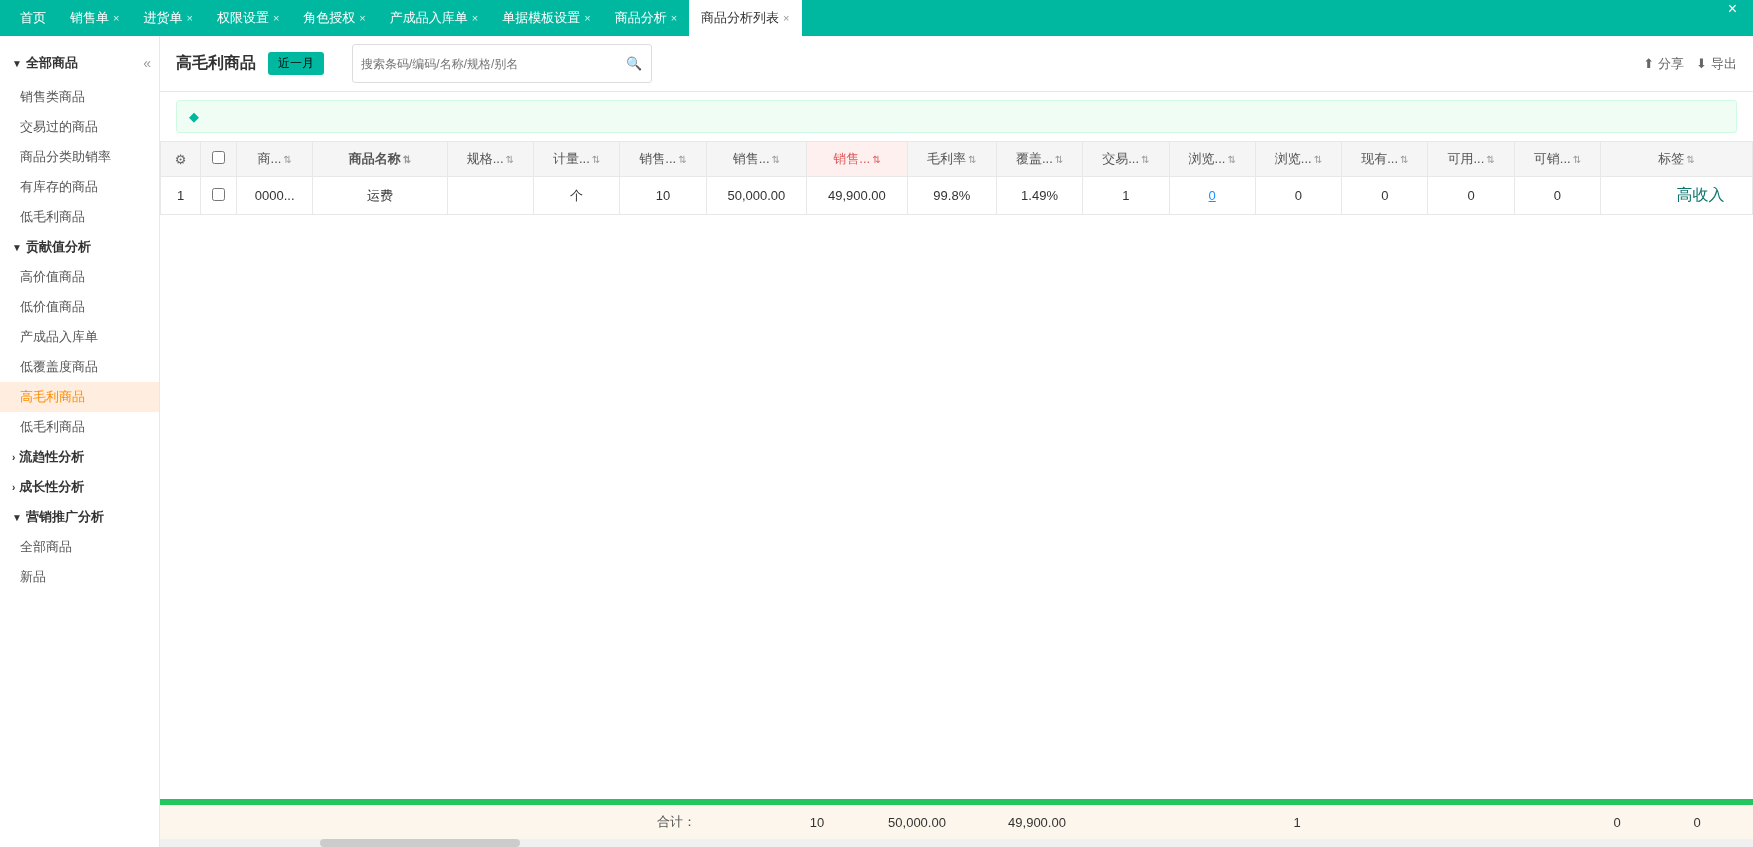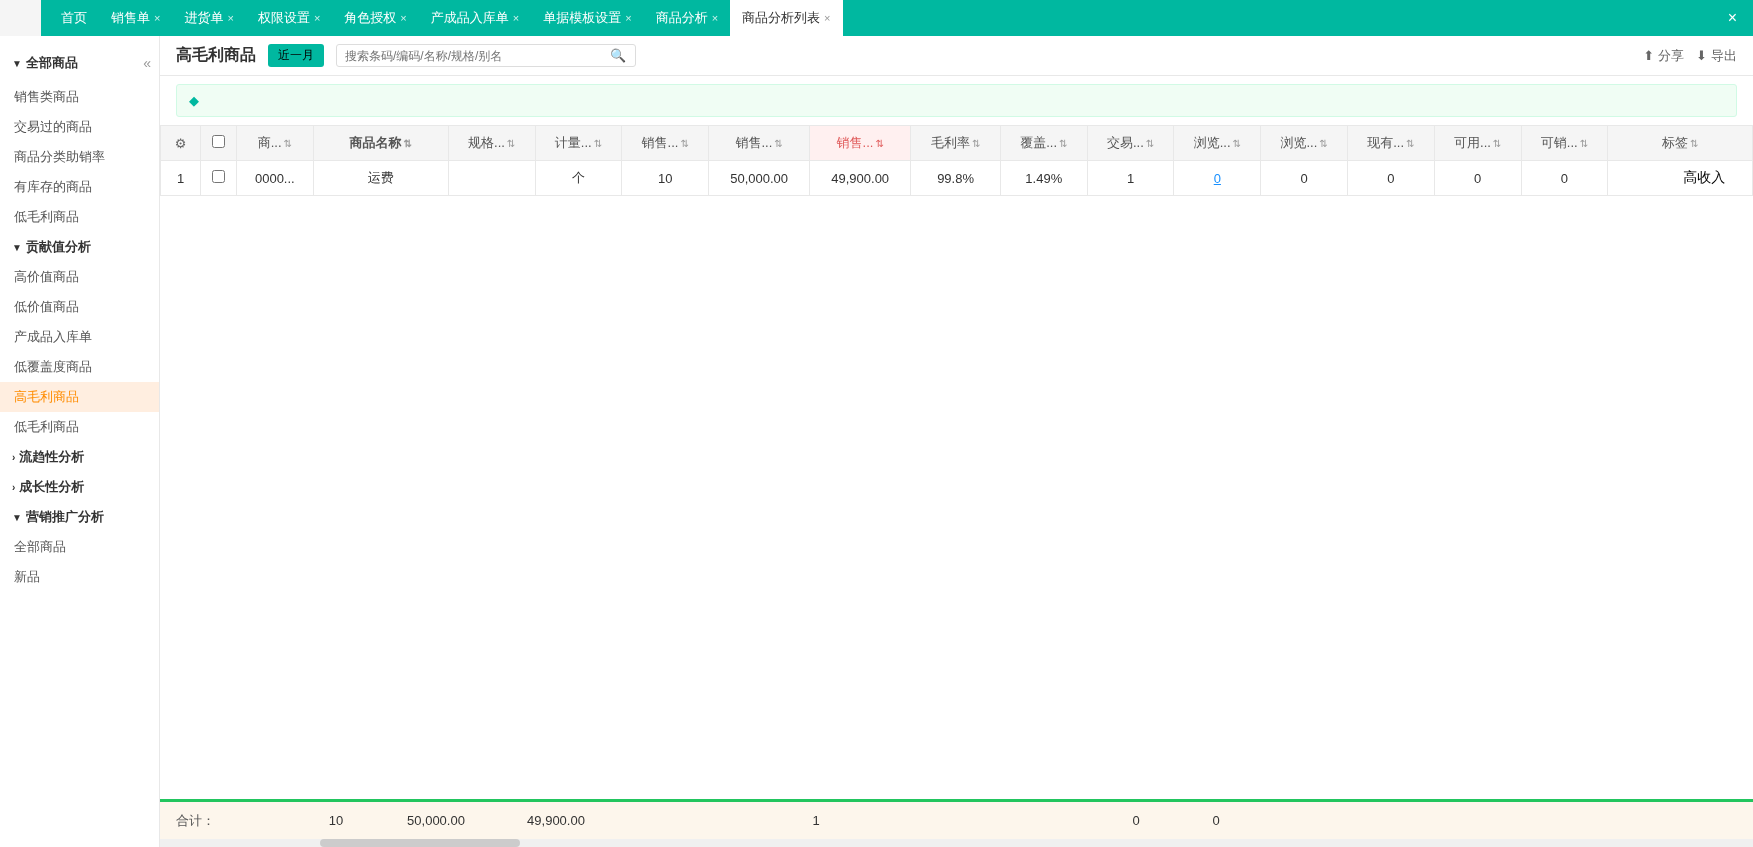--- a/index.html
+++ b/index.html
@@ -2,25 +2,24 @@
 <html><head>
   <meta charset="utf-8">
   <style>
     * { box-sizing: border-box; margin: 0; padding: 0; font-family: 'Microsoft YaHei', Arial, sans-serif; font-size: 13px; }
     body { background: #f5f5f5; overflow: hidden; height: 847px; display: flex; flex-direction: column; }
 
     
     .top-nav {
       background: #00b8a0;
       display: flex;
-      align-items: center;
+      align-items: flex-start;
       height: 36px;
       flex-shrink: 0;
       padding: 0 8px;
-      margin-left: 41px;
     }
     .top-nav .tab {
       padding: 0 12px;
       height: 36px;
       display: flex;
       align-items: center;
       color: #fff;
       cursor: pointer;
       white-space: nowrap;
       font-size: 13px;
@@ -67,21 +66,21 @@
       color: #333;
       font-weight: bold;
       font-size: 12px;
       cursor: pointer;
     }
     .sidebar-group-title .arrow {
       margin-right: 4px;
       font-size: 10px;
     }
     .sidebar-item {
-      padding: 6px 12px 6px 14px;
+      padding: 6px 12px 6px 20px;
       color: #555;
       cursor: pointer;
       font-size: 12px;
     }
     .sidebar-item.active {
       background: #ffeee0;
       color: #ff8c00;
     }
 
     
@@ -114,23 +113,24 @@
       border-radius: 3px;
       padding: 3px 10px;
       cursor: pointer;
       font-size: 12px;
     }
     .content-header .search-box {
       display: flex;
       align-items: center;
       border: 1px solid #ddd;
       border-radius: 3px;
-      padding: 3px 8px;
+      padding: 11px 8px;
       flex: 1;
       max-width: 300px;
+      margin-left: 16px;
     }
     .content-header .search-box input {
       border: none;
       outline: none;
       width: 100%;
       font-size: 12px;
       color: #999;
     }
     .content-header .spacer { flex: 1; }
     .content-header .action-btn {
@@ -189,36 +189,37 @@
       background: #fff;
     }
     tbody td {
       padding: 8px 8px;
       border: 1px solid #e8e8e8;
       text-align: center;
       color: #333;
       white-space: nowrap;
     }
     .tag-high {
-      color: #000000;
-      font-size: 14px;
+      color: #0f766e;
+      font-size: 16px;
       margin-left: 48px;
     }
 
     
     .table-footer {
       background: #fdf6ec;
-      border-top: 3px solid #22c55e;
+      border-top: 6px solid #22c55e;
       padding: 16px 16px;
       display: flex;
       align-items: center;
       flex-shrink: 0;
       font-size: 12px;
       color: #333;
       height: 40px;
+      justify-content: flex-end;
     }
     .footer-label {
       min-width: 120px;
       color: #555;
     }
 
     
     .bottom-scroll {
       height: 8px;
       background: #f0f0f0;

